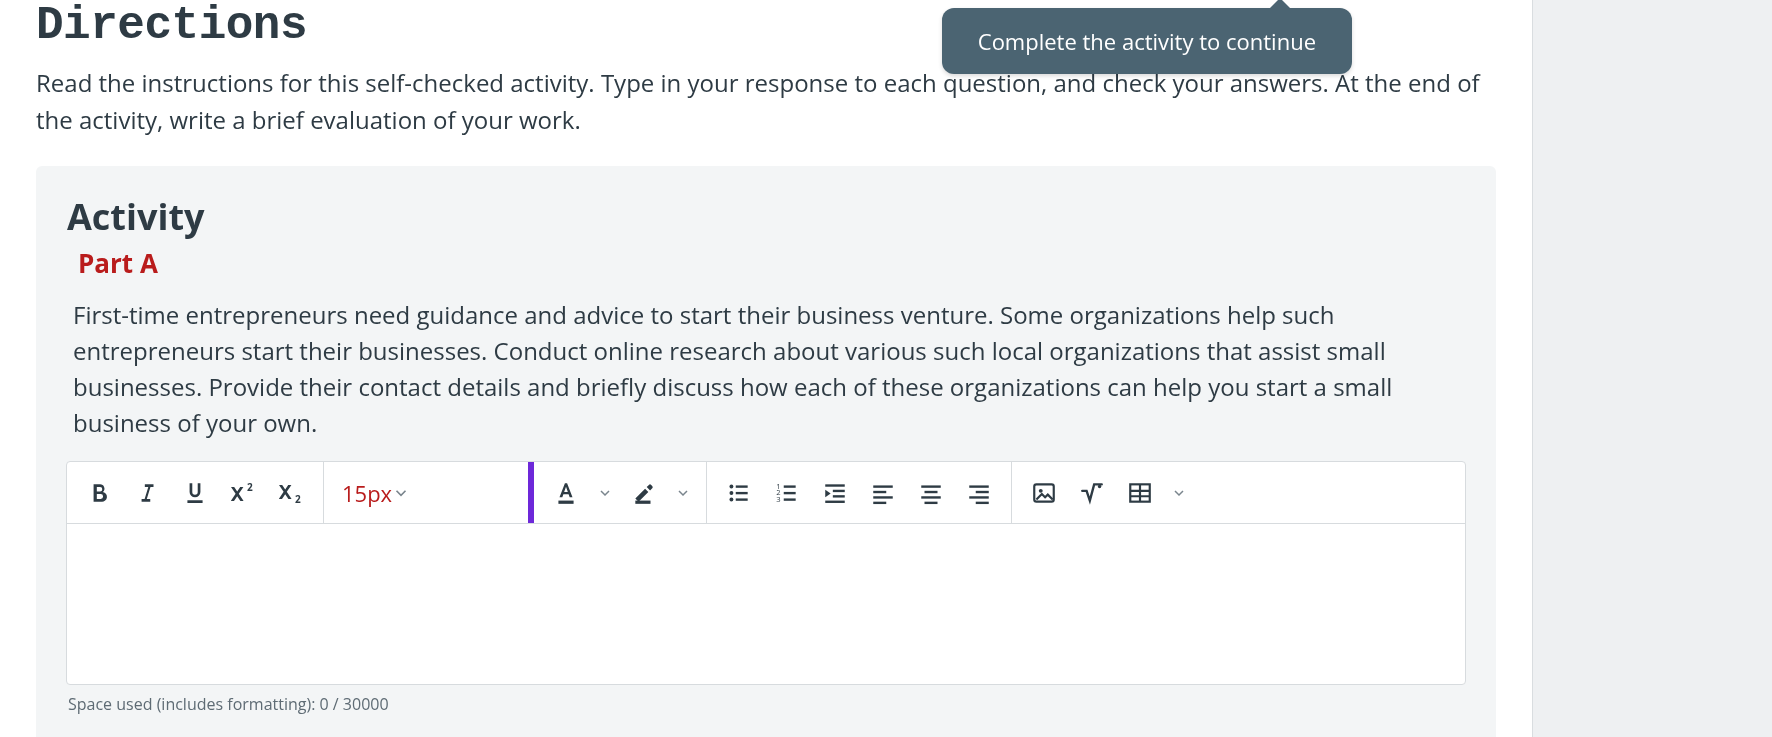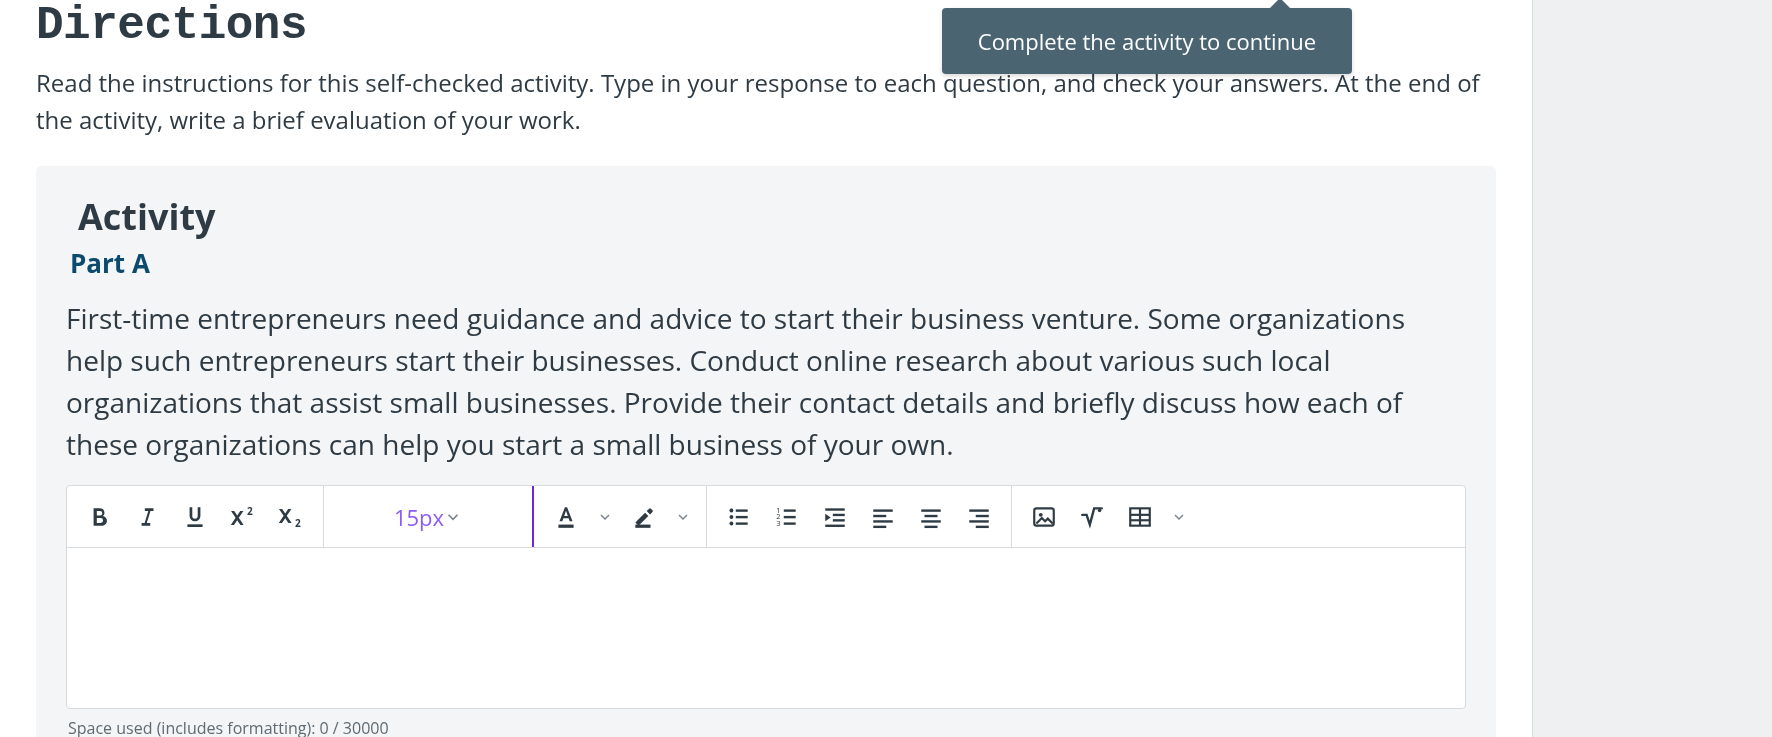--- a/index.html
+++ b/index.html
@@ -26,21 +26,21 @@
     border-left: 1px solid #d9dde0;
   }
 
   .tooltip {
     position: absolute;
     top: 8px;
     right: 180px;
     background: #4b6472;
     color: #fff;
     padding: 18px 36px;
-    border-radius: 4px;
+    border-radius: 12px;
     font-size: 22px;
     font-weight: 400;
     box-shadow: 0 2px 4px rgba(0,0,0,0.15);
   }
   .tooltip::before {
     content: "";
     position: absolute;
     top: -10px;
     right: 60px;
     width: 0; height: 0;
@@ -65,34 +65,34 @@
   }
 
   .activity-card {
     background: #f3f5f6;
     border-radius: 6px;
     padding: 26px 30px 30px 30px;
   }
   h2.activity-title {
     font-size: 36px;
     font-weight: 700;
-    margin: 0 0 4px 12px;
+    margin: 0 0 4px 1px;
     color: #2e3b44;
   }
   h3.part-title {
     font-size: 26px;
     font-weight: 700;
-    margin: 0 0 16px 4px;
-    color: #0c4a6e;
+    margin: 0 0 16px 12px;
+    color: #b91c1c;
   }
   .part-body {
-    font-size: 28px;
+    font-size: 24px;
     line-height: 1.5;
     color: #2e3b44;
-    margin: 0 0 20px 0;
+    margin: 0 0 20px 7px;
   }
 
   .editor {
     background: #fff;
     border: 1px solid #d7dbde;
     border-radius: 4px;
     overflow: hidden;
   }
   .toolbar {
     display: flex;
@@ -115,27 +115,27 @@
     justify-content: center;
     cursor: pointer;
     border-radius: 4px;
     color: #2e3b44;
   }
   .tb-btn svg { display: block; }
 
   .fontsize-select {
     display: flex;
     align-items: center;
-    justify-content: center;
-    border-right: 2px solid #6d28d9;
+    justify-content: flex-start;
+    border-right: 6px solid #6d28d9;
     padding: 0 18px 0 18px;
     width: 210px;
     cursor: pointer;
     font-size: 22px;
-    color: #8b5cf6;
+    color: #b91c1c;
   }
 
   .chevron {
     display: inline-flex;
   }
 
   .editor-area {
     min-height: 160px;
   }
 

